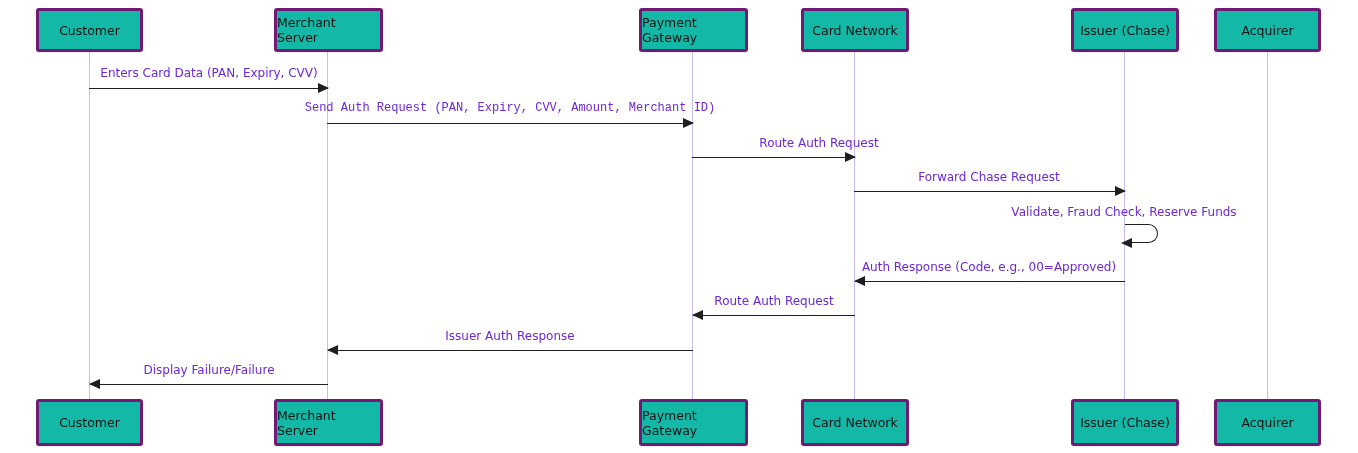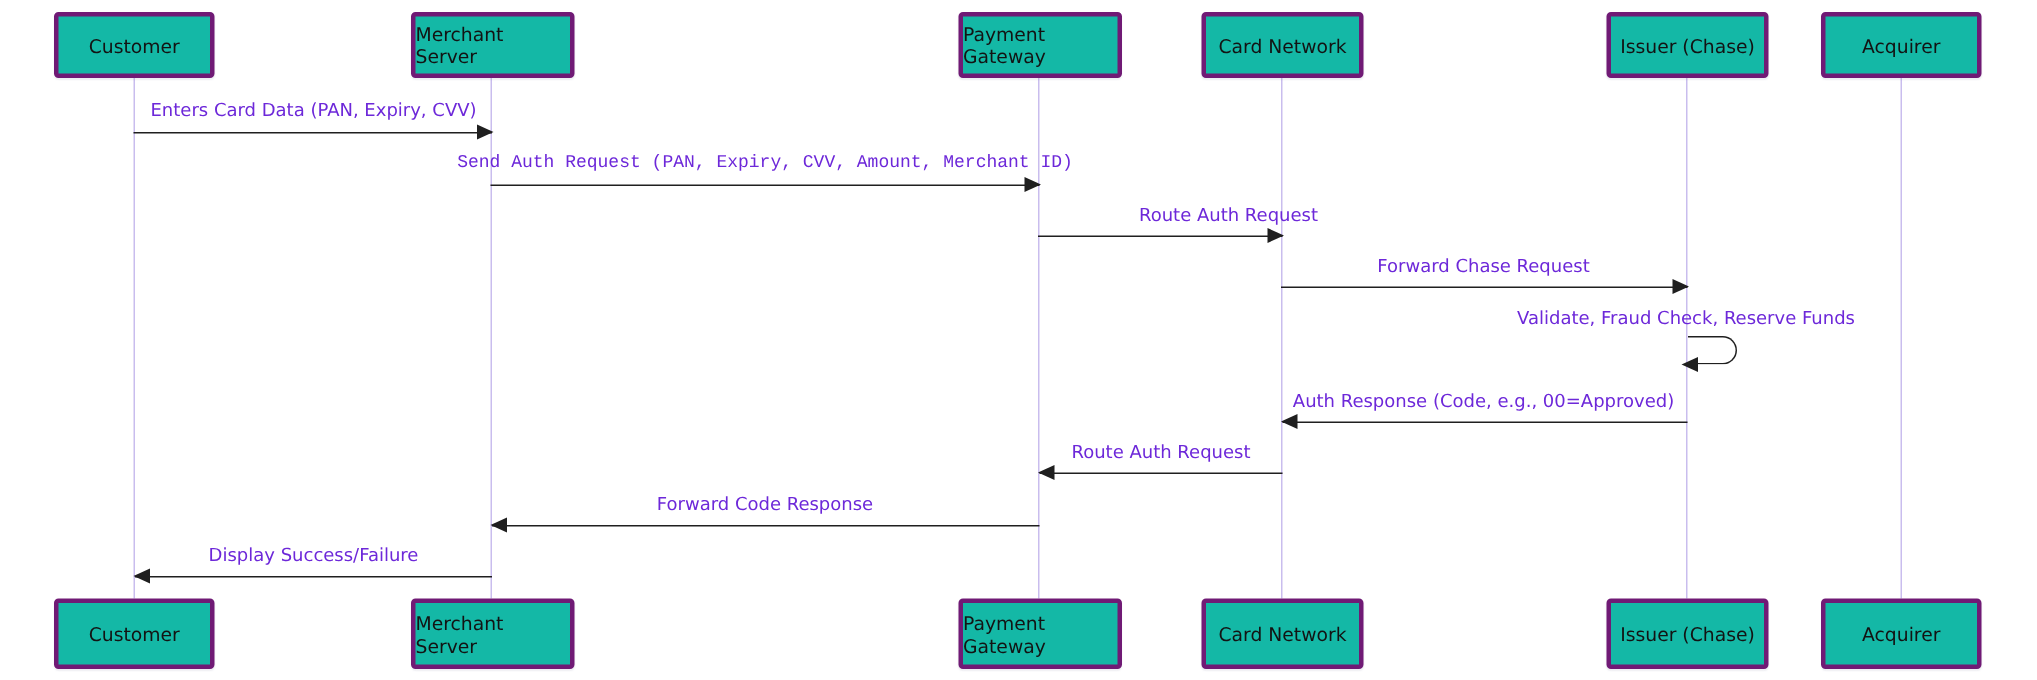--- a/index.html
+++ b/index.html
@@ -130,26 +130,26 @@
   <div class="msg-label" style="left:989px; top:260px;">Auth Response (Code, e.g., 00=Approved)</div>
   <div class="arrow-line" style="left:855px; top:281px; width:270px;">
     <div class="arrowhead left"></div>
   </div>
 
   <div class="msg-label" style="left:774px; top:294px;">Route Auth Request</div>
   <div class="arrow-line" style="left:693px; top:315px; width:162px;">
     <div class="arrowhead left"></div>
   </div>
 
-  <div class="msg-label" style="left:510px; top:329px;">Forward Code Response</div>
+  <div class="msg-label" style="left:510px; top:329px;">Issuer Auth Response</div>
   <div class="arrow-line" style="left:328px; top:350px; width:365px;">
     <div class="arrowhead left"></div>
   </div>
 
-  <div class="msg-label" style="left:209px; top:363px;">Display Success/Failure</div>
+  <div class="msg-label" style="left:209px; top:363px;">Display Failure/Failure</div>
   <div class="arrow-line" style="left:90px; top:384px; width:238px;">
     <div class="arrowhead left"></div>
   </div>
 
   <div class="actor" style="left:36px;   top:399px; width:107px; height:47px;">
       <span>Customer</span>
     </div>
   <div class="actor" style="left:274px;  top:399px; width:109px; height:47px;">
       <span>Merchant Server</span>
     </div>

